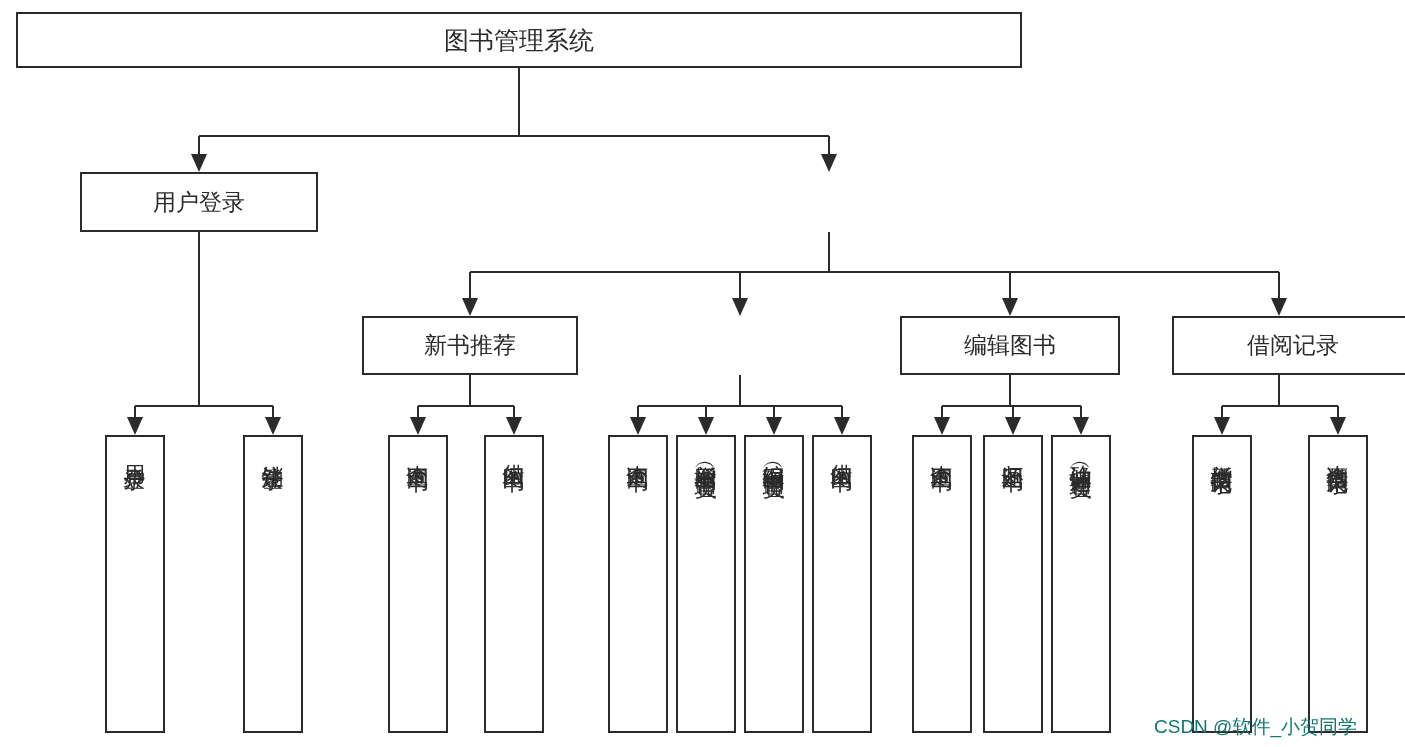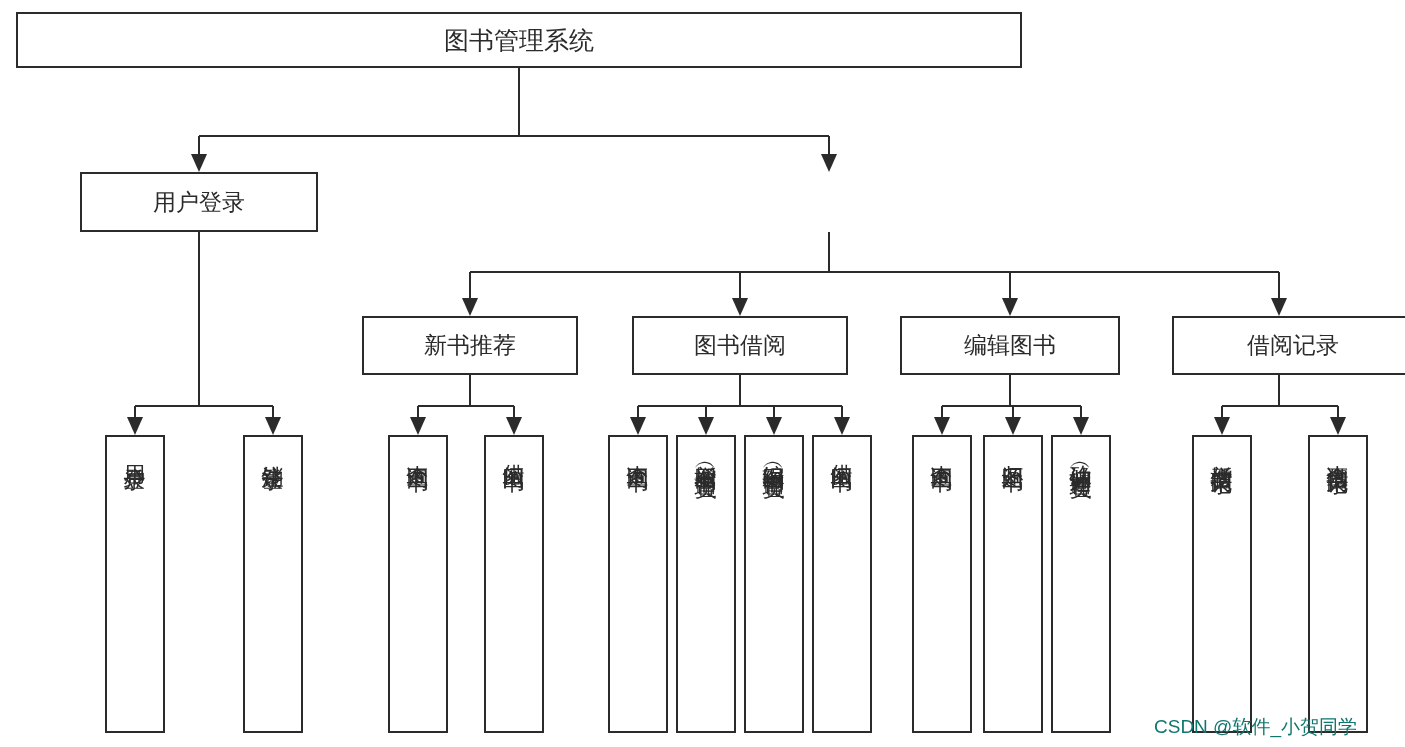--- a/index.html
+++ b/index.html
@@ -82,23 +82,20 @@
 <div id="canvas">
 
 <div class="node root" style="left: 16px; top: 12px; width: 1006px; height: 56px;">
       <span class="label">图书管理系统</span>
     </div>
     <div class="node lvl2" style="left: 80px; top: 172px; width: 238px; height: 60px;">
       <span class="label">用户登录</span>
     </div>
     <div class="node lvl3" style="left: 362px; top: 316px; width: 216px; height: 59px;">
       <span class="label">新书推荐</span>
-    </div>
-    <div class="node lvl3" style="left: 632px; top: 316px; width: 216px; height: 59px;">
-      <span class="label">图书借阅</span>
     </div>
     <div class="node lvl3" style="left: 900px; top: 316px; width: 220px; height: 59px;">
       <span class="label">编辑图书</span>
     </div>
     <div class="node lvl3" style="left: 1172px; top: 316px; width: 242px; height: 59px;">
       <span class="label">借阅记录</span>
     </div>
     <div class="node leaf" style="left: 105px; top: 435px; width: 60px; height: 298px;">
       <span class="label">用户登录</span>
     </div>

